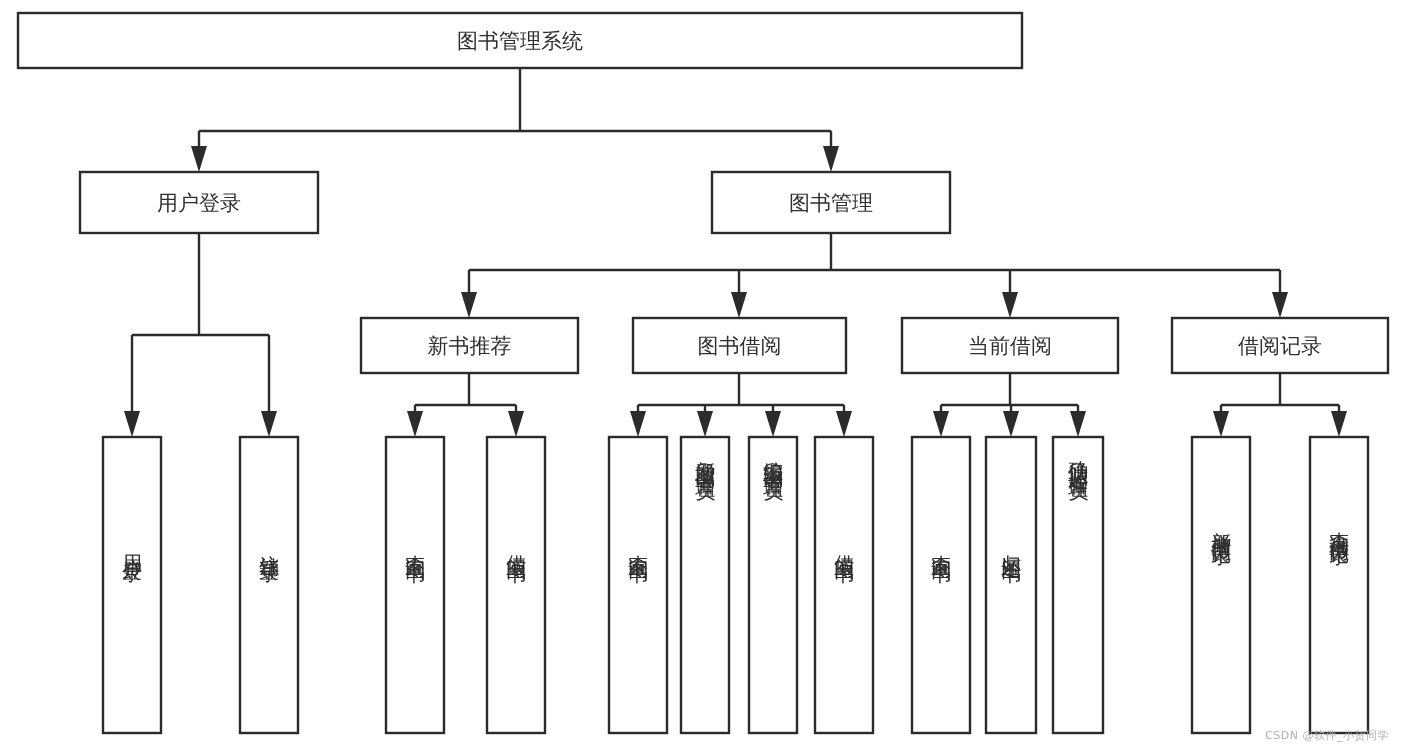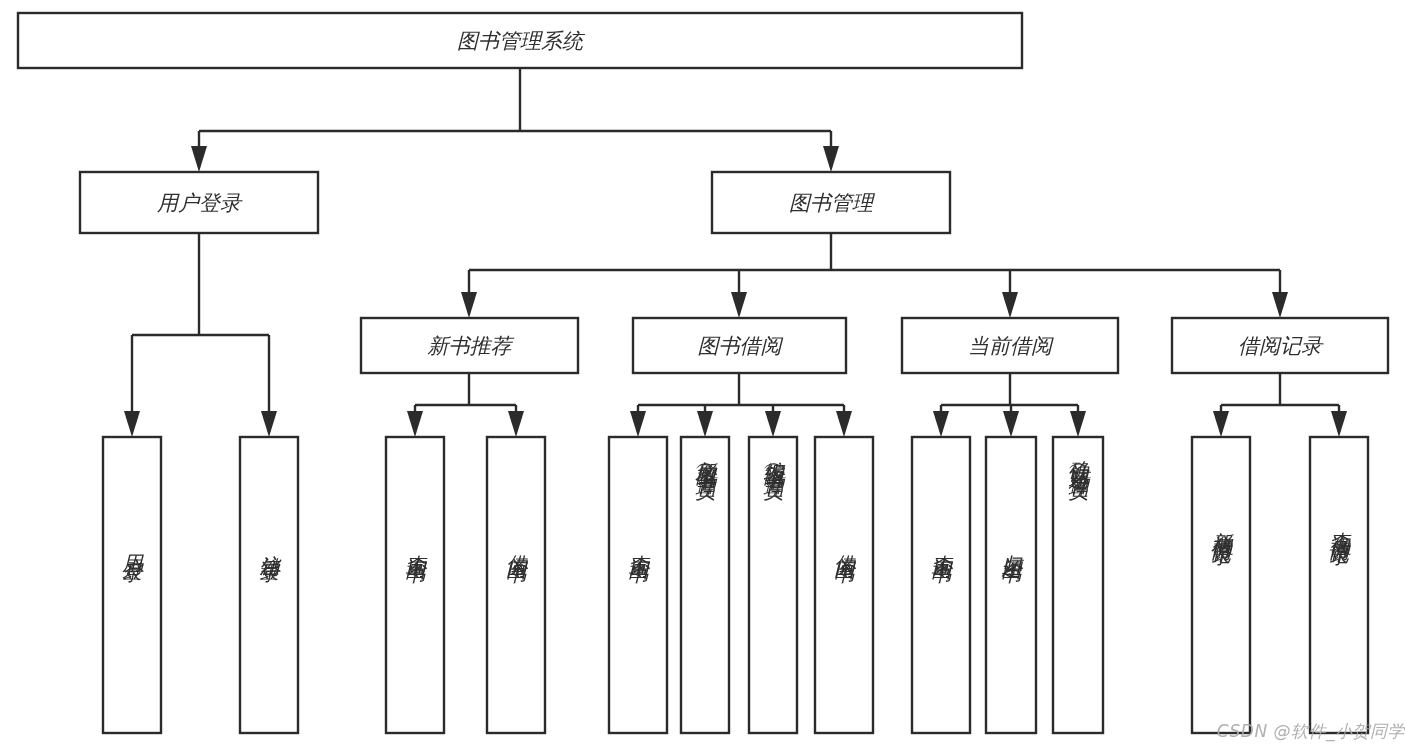--- a/index.html
+++ b/index.html
@@ -12,21 +12,20 @@
     font-family: "DejaVu Sans", "Liberation Sans", sans-serif;
     width: 1405px;
     height: 747px;
     overflow: hidden;
   }
   #diagram-root {
     position: relative;
     width: 1405px;
     height: 747px;
     background: #ffffff;
-    font-style: italic;
   }
   svg.diagram-canvas {
     position: absolute;
     left: 0;
     top: 0;
     width: 1405px;
     height: 747px;
     display: block;
   }
   .node-box {
@@ -64,24 +63,24 @@
     font-family: "DejaVu Sans", "Liberation Sans", sans-serif;
     font-size: 20px;
     line-height: 1.08;
     letter-spacing: 3px;
     color: #2f2f2f;
     white-space: nowrap;
     text-align: center;
   }
   .watermark {
     position: absolute;
-    right: 0;
+    right: 16px;
     bottom: 4px;
     font-family: "DejaVu Sans", "Liberation Sans", sans-serif;
-    font-size: 17px;
+    font-size: 11px;
     color: #a9a9a9;
     letter-spacing: 0.5px;
     white-space: nowrap;
     opacity: 0.92;
   }
 </style>
 </head>
 <body>
 
 <div id="diagram-root">

